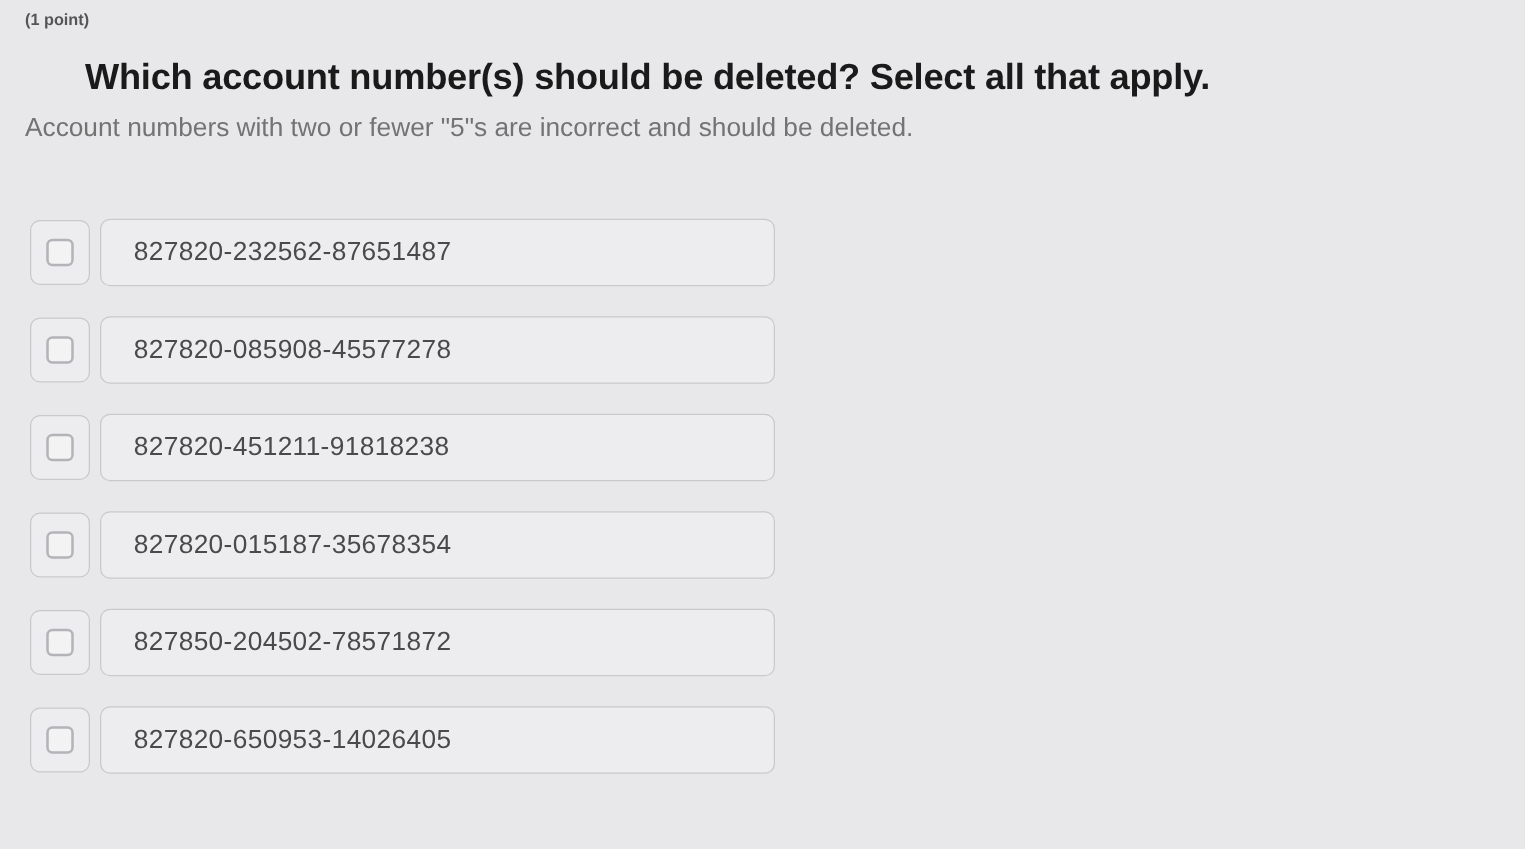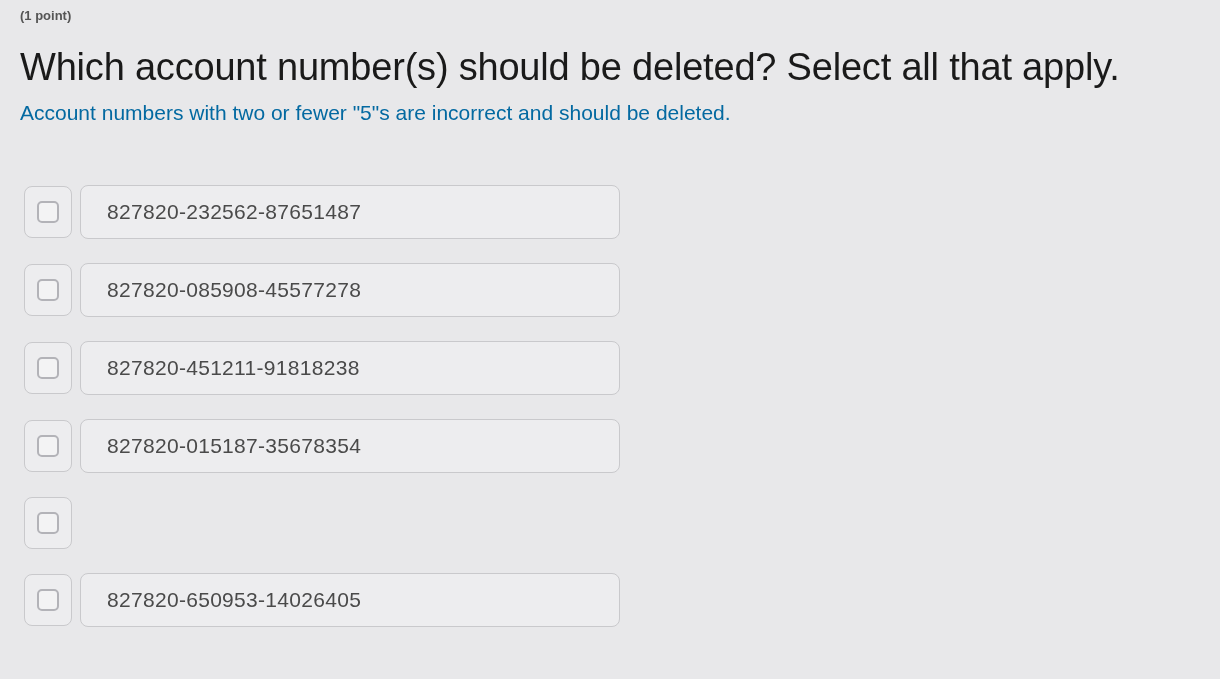--- a/index.html
+++ b/index.html
@@ -16,29 +16,30 @@
     overflow: hidden;
     color: #333;
   }
   .points {
     font-size: 13px;
     color: #555;
     margin-bottom: 23px;
     font-weight: bold;
   }
   .question-title {
-    font-size: 38px;
-    font-weight: 400;
+    font-size: 29px;
+    font-weight: 700;
     color: #1a1a1a;
     margin-bottom: 12px;
     letter-spacing: -0.2px;
+    margin-left: 48px;
   }
   .instruction {
     font-size: 21px;
-    color: #0369a1;
+    color: #737373;
     margin-bottom: 60px;
   }
   .options {
     display: flex;
     flex-direction: column;
     gap: 24px;
     padding-left: 4px;
   }
   .option-row {
     display: flex;
@@ -120,20 +121,23 @@
     </div>
     <div class="option-text-wrap">
       <span class="option-text">827820-015187-35678354</span>
     </div>
   </div>
 
   <div class="option-row">
     <div class="checkbox-wrap">
       <div class="checkbox"></div>
     </div>
+    <div class="option-text-wrap">
+      <span class="option-text">827850-204502-78571872</span>
+    </div>
   </div>
 
   <div class="option-row">
     <div class="checkbox-wrap">
       <div class="checkbox"></div>
     </div>
     <div class="option-text-wrap">
       <span class="option-text">827820-650953-14026405</span>
     </div>
   </div>

